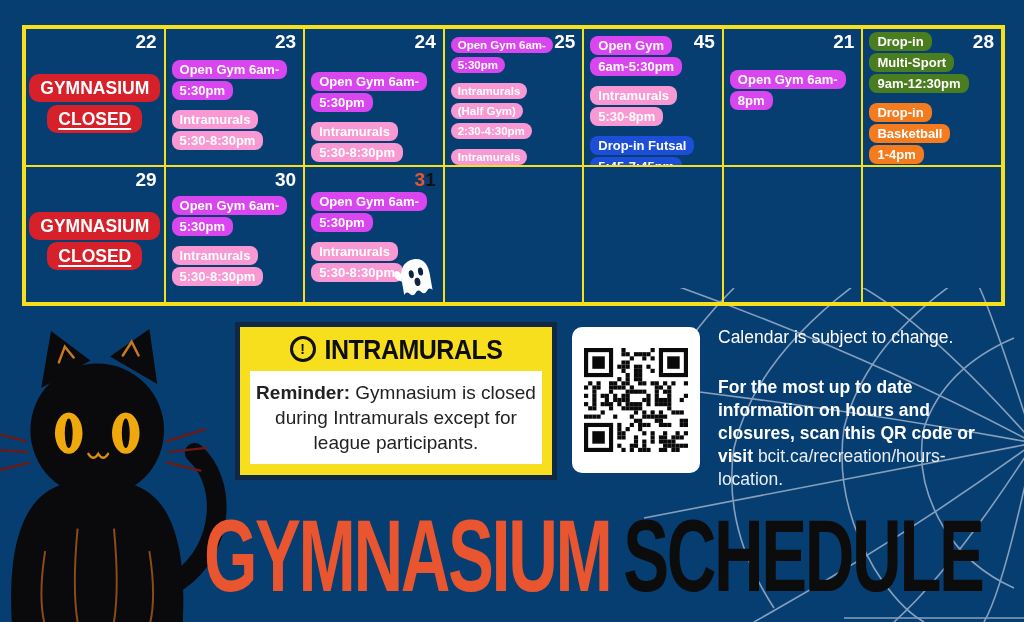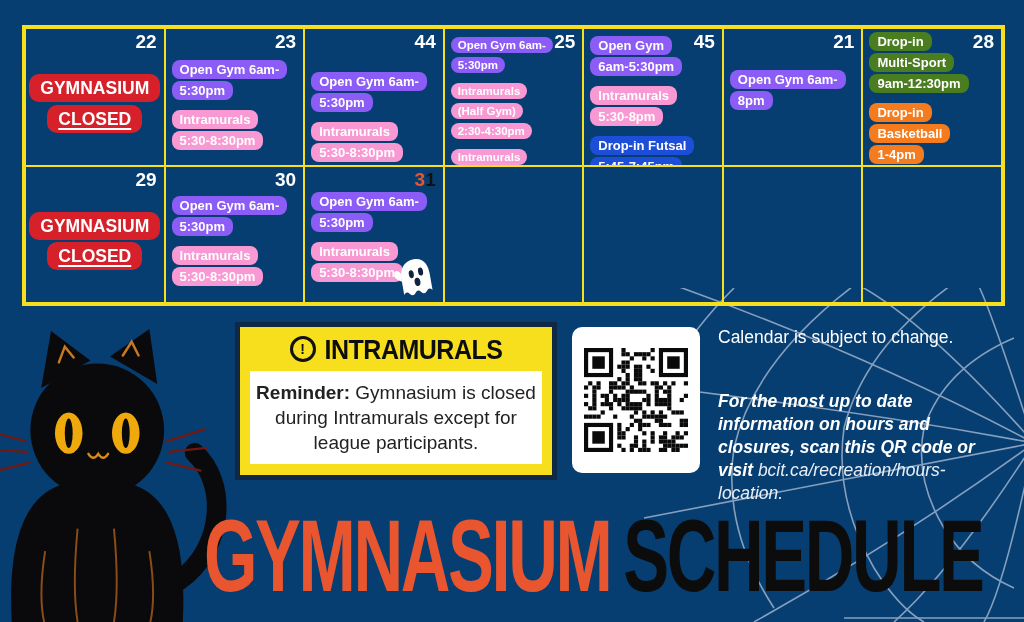--- a/index.html
+++ b/index.html
@@ -20,21 +20,21 @@
 
   .badges{margin-left:3px;}
   .mt4{margin-top:4px}.mt8{}.mt22{margin-top:22px}.mt26{margin-top:26px}
   .mt28{margin-top:28px}.mt38{margin-top:38px}.mt40{margin-top:40px}
   .badge{display:block;margin:0 0 8px 0;}
   .badge>span{-webkit-box-decoration-break:clone;box-decoration-break:clone;
       white-space:pre-line;color:#fff;font-weight:bold;font-size:13px;line-height:1.62;
       padding:2px 8px;border-radius:8px;}
   .small .badge>span{font-size:11.5px;line-height:1.66;padding:2px 7px;}
   .small .badge{margin-bottom:6px;}
-  .b-open>span{background:#8b5cf6;}
+  .b-open>span{background:#d946ef;}
   .b-pink>span{background:#f999d4;}
   .b-plum>span{background:#1d4ed8;}
   .b-green>span{background:#4a7d1f;}
   .b-orange>span{background:#f47b1e;}
 
   .closed-wrap{text-align:center;margin-top:42px;line-height:1.75;}
   .closed-wrap span{background:#d6212a;color:#fff;font-weight:bold;font-size:17.5px;
       padding:4px 11px;border-radius:10px;-webkit-box-decoration-break:clone;box-decoration-break:clone;}
   .closed-wrap .u{text-decoration:underline;text-underline-offset:3px;text-decoration-thickness:2px;}
 
@@ -51,21 +51,21 @@
         display:flex;align-items:center;justify-content:center;text-align:center;
         font-size:19px;color:#222;line-height:1.33;padding:16px 6px;box-sizing:border-box;}
 
   
   .qrbox{position:absolute;left:572px;top:327px;width:128px;height:146px;background:#fff;
          border-radius:10px;display:flex;align-items:center;justify-content:center;z-index:3;}
 
   
   .info{position:absolute;left:718px;top:327px;width:292px;color:#fff;z-index:3;}
   .info-l1{font-weight:normal;font-size:17.5px;}
-  .info-para{margin-top:42px;font-weight:bold;font-size:17.5px;line-height:1.32;font-style:italic;}
+  .info-para{margin-top:28px;font-weight:bold;font-size:17.5px;line-height:1.32;}
   .info-url{font-weight:normal;color:#e9eef5;}
 
   
   .title{position:absolute;left:204px;top:498px;white-space:nowrap;font-weight:bold;
          font-size:86px;letter-spacing:-3px;transform:scale(0.8,1.18);transform-origin:left top;z-index:4;}
   .title .w1{color:#e8552e;margin-right:16px;}
   .title .w2{color:#0c0c0c;}
 
   
   .cat{position:absolute;left:-6px;bottom:0;width:236px;height:295px;z-index:2;}
@@ -105,21 +105,21 @@
       <div class="date">23</div>
       <div class="badges mt28">
         <div class="badge b-open"><span>Open Gym 6am-
 5:30pm</span></div>
         <div class="badge b-pink"><span>Intramurals
 5:30-8:30pm</span></div>
       </div>
     </div>
 
     <div class="cell">
-      <div class="date">44</div>
+      <div class="date">24</div>
       <div class="badges mt40">
         <div class="badge b-open"><span>Open Gym 6am-
 5:30pm</span></div>
         <div class="badge b-pink"><span>Intramurals
 5:30-8:30pm</span></div>
       </div>
     </div>
 
     <div class="cell small">
       <div class="date">25</div>

